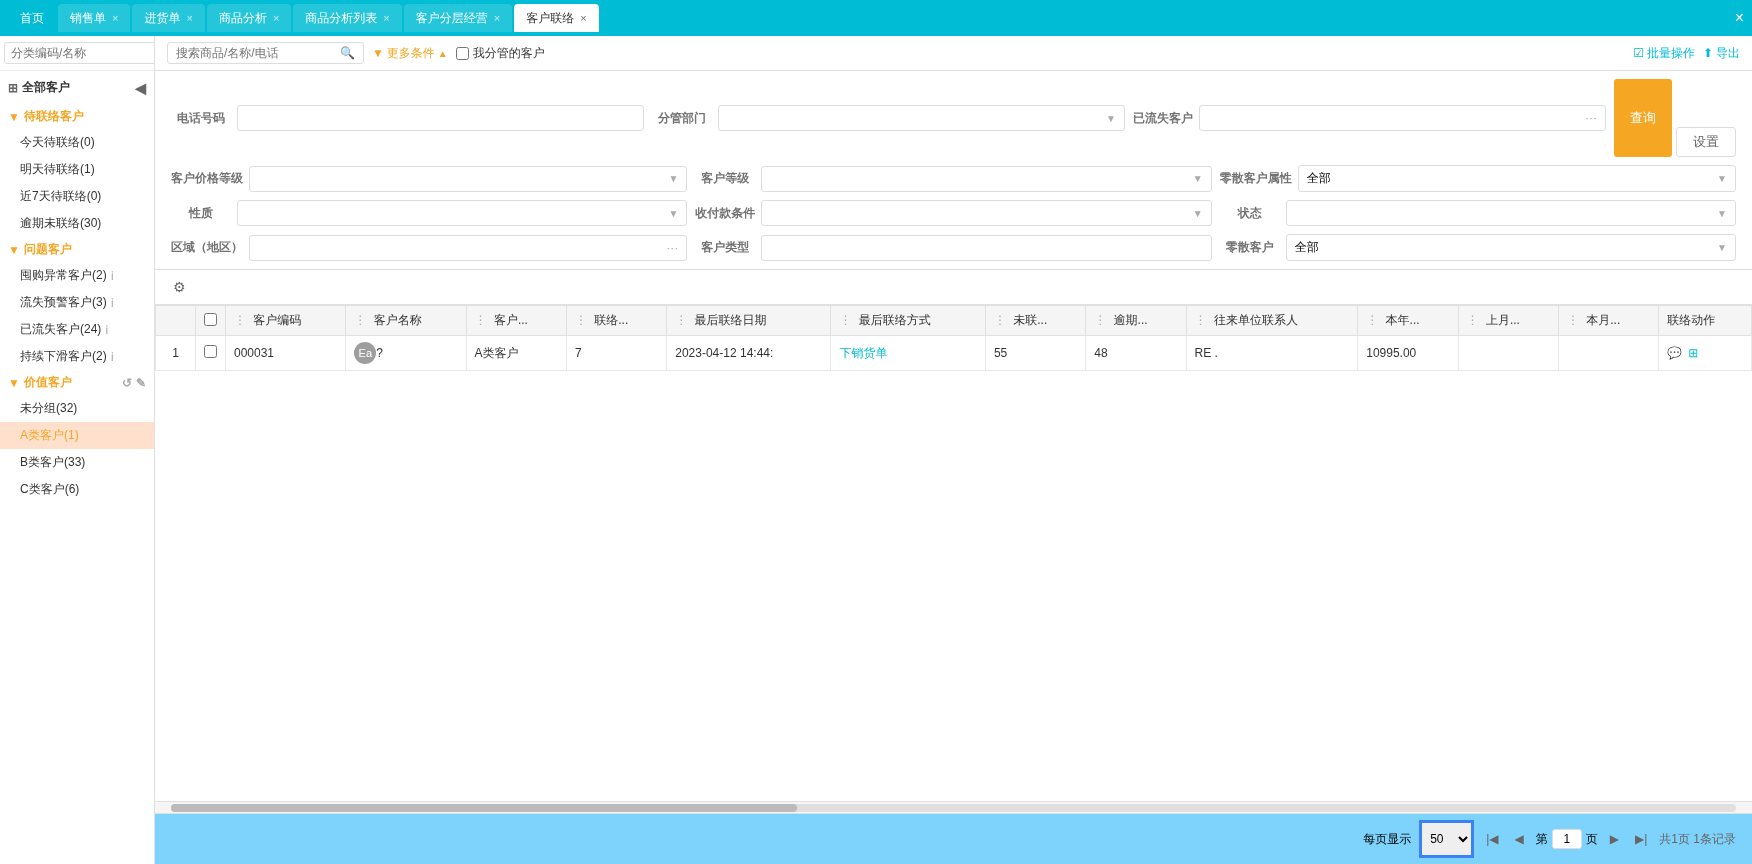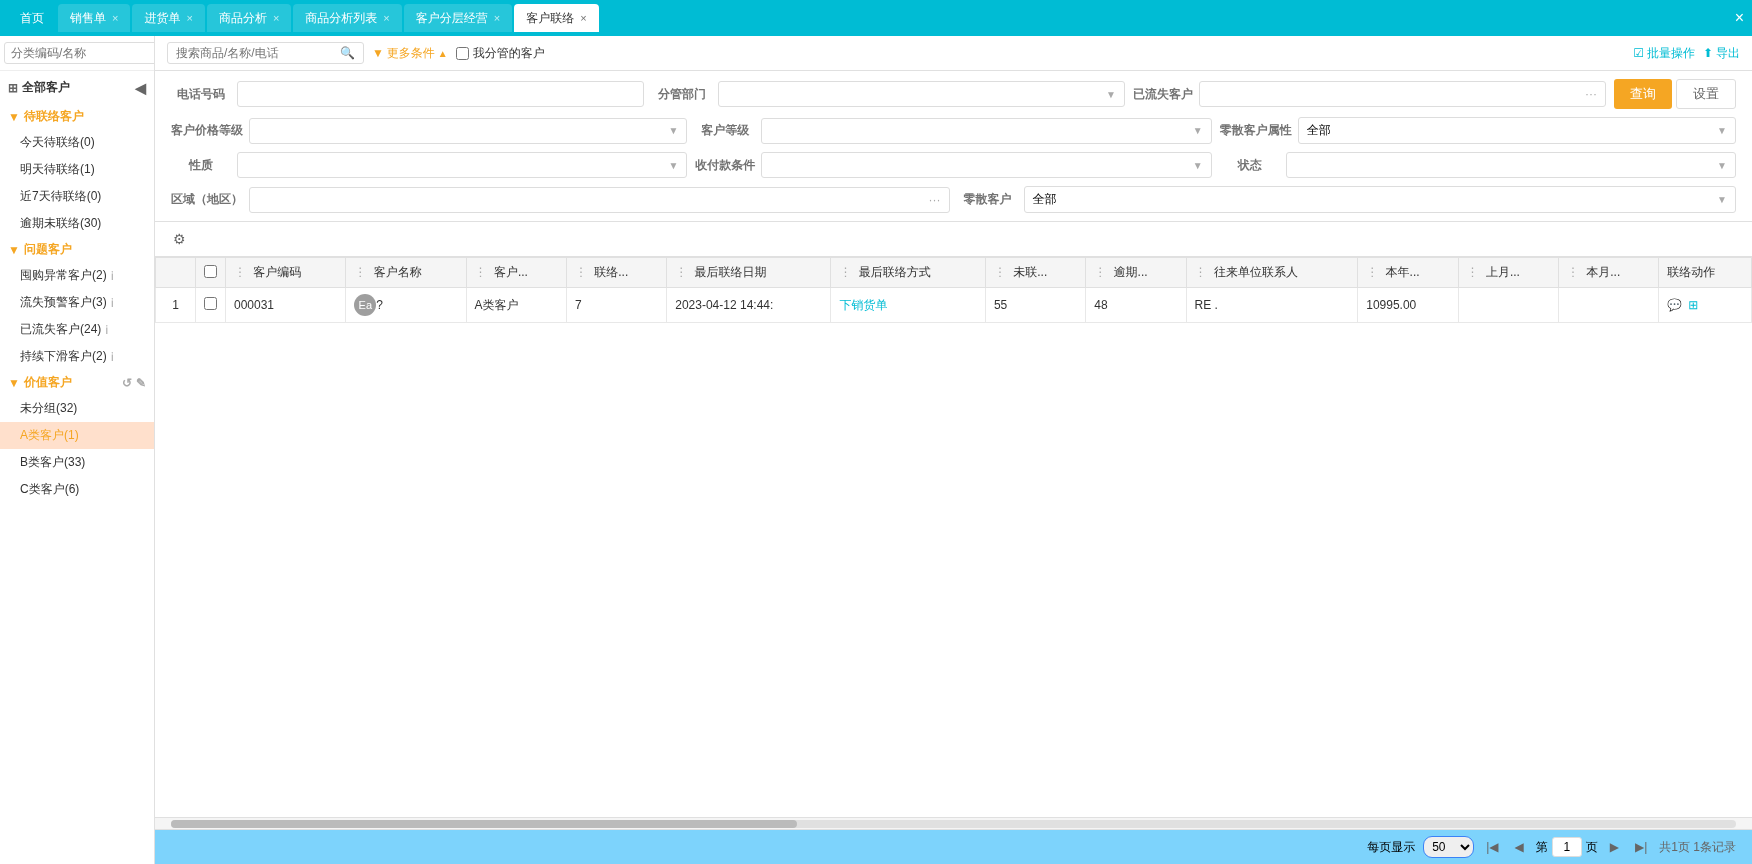--- a/index.html
+++ b/index.html
@@ -88,21 +88,21 @@
     }
     .filter-input .chevron { color: #aaa; font-size: 10px; }
     .filter-input .dots { color: #aaa; font-size: 12px; }
     .filter-actions-col { display: flex; flex-direction: row; gap: 4px; flex-shrink: 0; }
     .btn-query {
       background: #f5a623; color: #fff; border: none; border-radius: 3px;
       padding: 5px 16px; cursor: pointer; font-size: 13px;
     }
     .btn-setting {
       background: #fff; color: #666; border: 1px solid #ddd; border-radius: 3px;
-      padding: 5px 16px; cursor: pointer; font-size: 13px;
+      padding: 5px 16px; cursor: pointer; font-size: 13px; margin-top: 48px;
     }
 
     
     .table-area { flex: 1; overflow: auto; background: #fff; }
     .data-table { width: 100%; border-collapse: collapse; }
     .data-table th {
       background: #f5f5f5; border: 1px solid #e0e0e0; padding: 6px 8px;
       text-align: left; white-space: nowrap; font-weight: normal; color: #333;
       position: sticky; top: 0; z-index: 1;
     }
@@ -122,21 +122,21 @@
     .name-avatar { display: inline-flex; align-items: center; justify-content: center;
       width: 22px; height: 22px; border-radius: 50%; color: #fff; font-size: 11px;
       flex-shrink: 0; }
 
     
     .bottom-bar {
       display: flex; align-items: center; padding: 6px 16px; background: #7dd3fc;
       border-top: 1px solid #e0e0e0; gap: 8px; flex-shrink: 0; justify-content: flex-end;
     }
     .page-size-select {
-      border: 1px solid #3b82f6; border-radius: 9px; padding: 2px 4px; font-size: 12px;
+      border: 3px solid #3b82f6; border-radius: 0; padding: 8px 4px; font-size: 12px;
     }
     .page-btn { cursor: pointer; color: #666; font-size: 12px; padding: 2px 4px; }
     .page-info { display: flex; align-items: center; gap: 4px; }
     .page-input {
       border: 1px solid #ddd; border-radius: 3px; padding: 2px 4px; width: 30px;
       text-align: center; font-size: 12px; outline: none;
     }
     .total-info { color: #666; }
 
     
@@ -357,20 +357,24 @@
         </div>
       </div>
 
       <div class="filter-row">
         <div class="filter-field">
           <span class="filter-label">区域（地区）</span>
           <div class="filter-input">
             <span></span>
               <span class="dots">···</span>
           </div>
+        </div>
+        <div class="filter-field">
+          <span class="filter-label">客户类型</span>
+          <div class="filter-input"></div>
         </div>
         <div class="filter-field">
           <span class="filter-label">零散客户</span>
           <div class="filter-input">
             <span>全部</span>
             <span class="chevron">▼</span>
           </div>
         </div>
       </div>
     </div>

